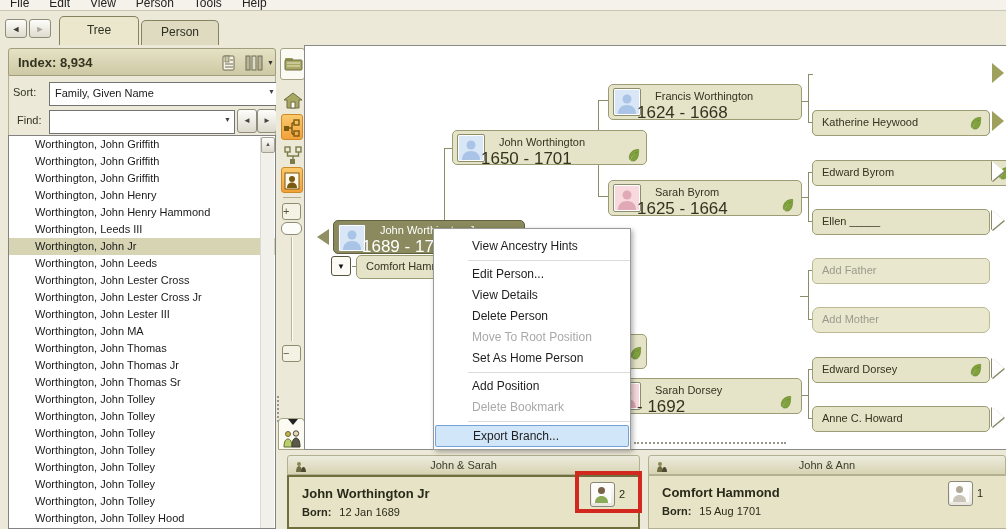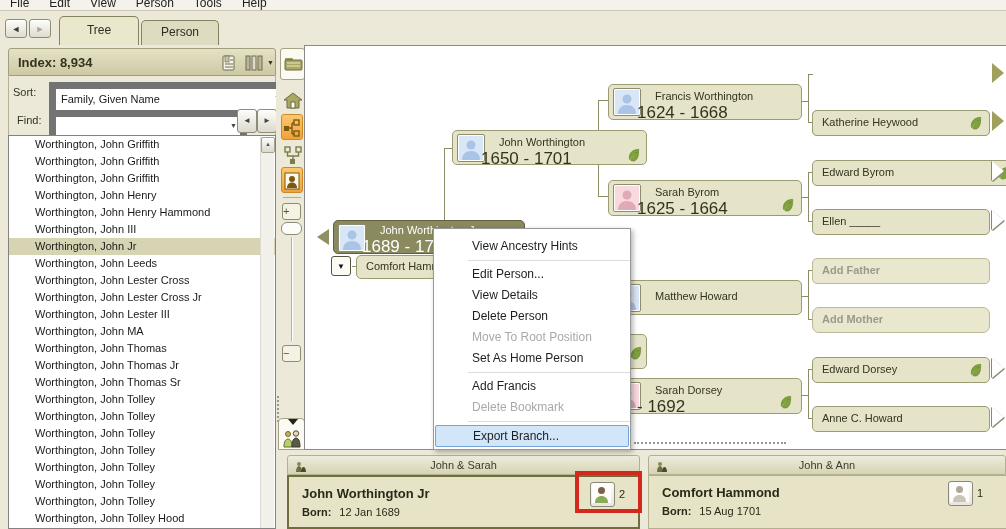--- a/index.html
+++ b/index.html
@@ -22,21 +22,21 @@
   #tab-tree{left:59px;top:16px;width:80px;height:29px;line-height:27px;background:#eae7cd;z-index:2;}
   #tab-person{left:141px;top:20px;width:78px;height:25px;line-height:23px;background:#dedbc1;}
 
   
   #idx-header{left:8px;top:48px;width:268px;height:28px;border:1px solid #a09e7c;border-radius:3px 3px 0 0;
               background:linear-gradient(#e5e2c5,#cdc9a4);}
   #idx-title{position:absolute;left:9px;top:6px;font-size:13px;font-weight:bold;color:#33331f;}
   .hdr-ico{position:absolute;top:5px;}
   #idx-body{left:8px;top:76px;width:268px;height:59px;background:#ece9d8;border-left:1px solid #b5b294;border-right:1px solid #b5b294;}
   .fieldlabel{position:absolute;font-size:11px;color:#33331f;}
-  .combo{position:absolute;background:#fff;border:7px solid #737373;font-size:11px;color:#1a1a1a;}
+  .combo{position:absolute;background:#fff;border:1px solid #737373;font-size:11px;color:#1a1a1a;}
   .combo .cval{position:absolute;left:5px;top:4px;white-space:nowrap;}
   .combo .carr{position:absolute;right:3px;top:5px;font-size:7px;color:#444;}
   .minibtn{position:absolute;width:18px;height:22px;border:1px solid #8e8c7c;border-radius:3px;
            background:linear-gradient(#fdfdfa,#dcd9cc);text-align:center;line-height:21px;font-size:8px;color:#444;}
   #name-list{left:8px;top:135px;width:268px;height:394px;background:#fff;border:1px solid #828282;overflow:hidden;}
   .lrow{position:relative;height:17px;line-height:17px;padding-left:26px;white-space:nowrap;color:#1a1a1a;}
   .lrow.sel{background:#d7d4b3;}
   #list-scroll{position:absolute;right:1px;top:1px;width:13px;height:392px;background:#f2f0ea;border-left:1px solid #dcdad2;}
   #scroll-up{position:absolute;top:0;left:0;width:12px;height:14px;background:linear-gradient(#fcfcfa,#dcd9cc);
              border:1px solid #a5a294;border-radius:2px;font-size:6px;text-align:center;line-height:13px;color:#555;}
@@ -61,21 +61,21 @@
   #couples-caret{position:absolute;left:288px;top:419px;width:0;height:0;border-left:5px solid transparent;border-right:5px solid transparent;border-top:6px solid #222;}
 
   
   #canvas{left:304px;top:45px;width:702px;height:405px;background:#fff;border:1px solid #8a8a8a;border-right:none;}
   .tline{position:absolute;background:#8c8c68;z-index:2;}
 
   .pbox{position:absolute;background:#e6e4c8;border:1px solid #9c9c74;border-radius:5px;z-index:2;color:#33331f;}
   .pbox .nm{position:absolute;left:46px;top:5px;white-space:nowrap;font-size:11px;}
   .pbox .yr{position:absolute;left:28px;top:18px;white-space:nowrap;font-size:17px;}
   .pbox.small .nm{left:9px;top:5px;}
-  .pbox.addbox{background:#e9e7ce;border-color:#bcb996;font-weight:bold;}
+  .pbox.addbox{background:#e9e7ce;border-color:#bcb996;}
   .pbox.addbox .nm{color:#9a9a8c;}
   .pbox.dark{background:#8a8a5e;border-color:#61613f;color:#fff;}
   .port{position:absolute;left:4px;top:3px;width:26px;height:26px;background:#fff;border:1px solid #8c8c6e;border-radius:2px;}
   .port svg{position:absolute;left:1px;top:1px;}
   .leaf{position:absolute;width:15px;height:15px;z-index:3;}
   .rarrow{position:absolute;width:0;height:0;border-top:10px solid transparent;border-bottom:10px solid transparent;z-index:2;}
   .rarrow.filled{border-left:12px solid #9fa05e;}
   .rarrow.open{border-left:12px solid #fff;filter:drop-shadow(-1px 0 0 #8a8a6a) drop-shadow(1px 1px 0 #8a8a6a);}
   #root-collapse{left:317px;top:229px;width:0;height:0;border-top:8px solid transparent;border-bottom:8px solid transparent;border-right:12px solid #8f8f63;z-index:2;}
   #spouse-drop{left:331px;top:256px;width:20px;height:20px;background:#fbfaf4;border:1px solid #55553d;border-radius:3px;text-align:center;line-height:19px;font-size:8px;color:#111;z-index:2;}
@@ -160,21 +160,21 @@
     <div class="minibtn" style="left:228px;top:33px;"><span>◄</span></div>
     <div class="minibtn" style="left:248px;top:33px;"><span>►</span></div>
   </div>
 
   <div class="abs" id="name-list">
     <div class="lrow">Worthington, John Griffith</div>
     <div class="lrow">Worthington, John Griffith</div>
     <div class="lrow">Worthington, John Griffith</div>
     <div class="lrow">Worthington, John Henry</div>
     <div class="lrow">Worthington, John Henry Hammond</div>
-    <div class="lrow">Worthington, John III</div>
+    <div class="lrow">Worthington, Leeds III</div>
     <div class="lrow sel">Worthington, John Jr</div>
     <div class="lrow">Worthington, John Leeds</div>
     <div class="lrow">Worthington, John Lester Cross</div>
     <div class="lrow">Worthington, John Lester Cross Jr</div>
     <div class="lrow">Worthington, John Lester III</div>
     <div class="lrow">Worthington, John MA</div>
     <div class="lrow">Worthington, John Thomas</div>
     <div class="lrow">Worthington, John Thomas Jr</div>
     <div class="lrow">Worthington, John Thomas Sr</div>
     <div class="lrow">Worthington, John Tolley</div>
@@ -319,30 +319,20 @@
   </div>
 
   <div class="pbox" style="left:455px;top:334px;width:190px;height:33px;">
     <span class="leaf" style="right:3px;bottom:8px;">
       <svg width="15" height="15" viewBox="0 0 16 16">
           <path d="M13.5 2.5 C7 2.5 3.5 6.5 3.5 11.5 c0 .8.2 1.6.8 2.2 C5.5 9.5 8.5 6.5 12 5.5 c-3.5 2-6 5.5-6.8 9 .8.3 1.6.5 2.3.5 4.5 0 6-5 6-10.5z" fill="#7fa33a" stroke="#5c7c22" stroke-width="0.6"></path>
         </svg>
     </span>
   </div>
 
-  <div class="pbox" style="left:608px;top:280px;width:192px;height:33px;">
-    <span class="port">
-      <svg width="24" height="24" viewBox="0 0 24 24">
-          <rect width="24" height="24" fill="#d9e6f6"></rect>
-          <circle cx="12" cy="9" r="4.5" fill="#a9c4e6"></circle>
-          <path d="M3 24 c0-6 4-9 9-9 s9 3 9 9 z" fill="#a9c4e6"></path>
-        </svg>
-    </span>
-    <span class="nm" style="top:9px;">Matthew Howard</span>
-  </div>
   <div class="pbox" style="left:608px;top:378px;width:192px;height:34px;">
     <span class="port">
       <svg width="24" height="24" viewBox="0 0 24 24">
           <rect width="24" height="24" fill="#f8dade"></rect>
           <circle cx="12" cy="9" r="4.5" fill="#e0a9b6"></circle>
           <path d="M3 24 c0-6 4-9 9-9 s9 3 9 9 z" fill="#e0a9b6"></path>
         </svg>
     </span>
     <span class="nm">Sarah Dorsey</span>
     <span class="yr">- 1692</span>
@@ -424,21 +414,21 @@
 
   <div class="abs" id="cmenu">
     <div class="mi first">View Ancestry Hints</div>
     <div class="msep"></div>
     <div class="mi">Edit Person...</div>
     <div class="mi">View Details</div>
     <div class="mi">Delete Person</div>
     <div class="mi dis">Move To Root Position</div>
     <div class="mi">Set As Home Person</div>
     <div class="msep"></div>
-    <div class="mi">Add Francis</div>
+    <div class="mi">Add Position</div>
     <div class="mi dis">Delete Bookmark</div>
     <div class="msep"></div>
     <div class="mi hl">Export Branch...</div>
   </div>
 
   <div class="abs" id="hsplit-grip"></div>
 
   <div class="cpanel-hdr abs" style="left:287px;top:455px;width:353px;">
     <span class="hdr-couple-ico">
       <svg width="12" height="12" viewBox="0 0 12 12">

